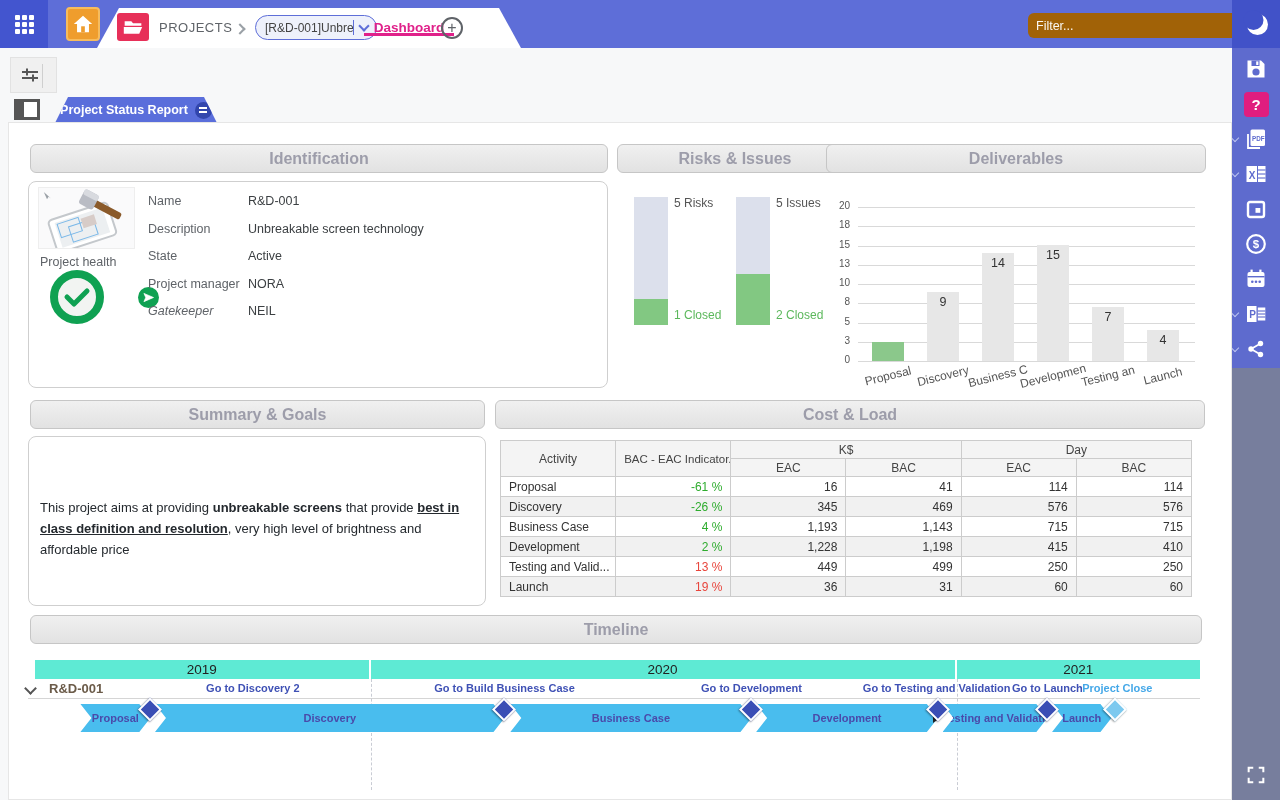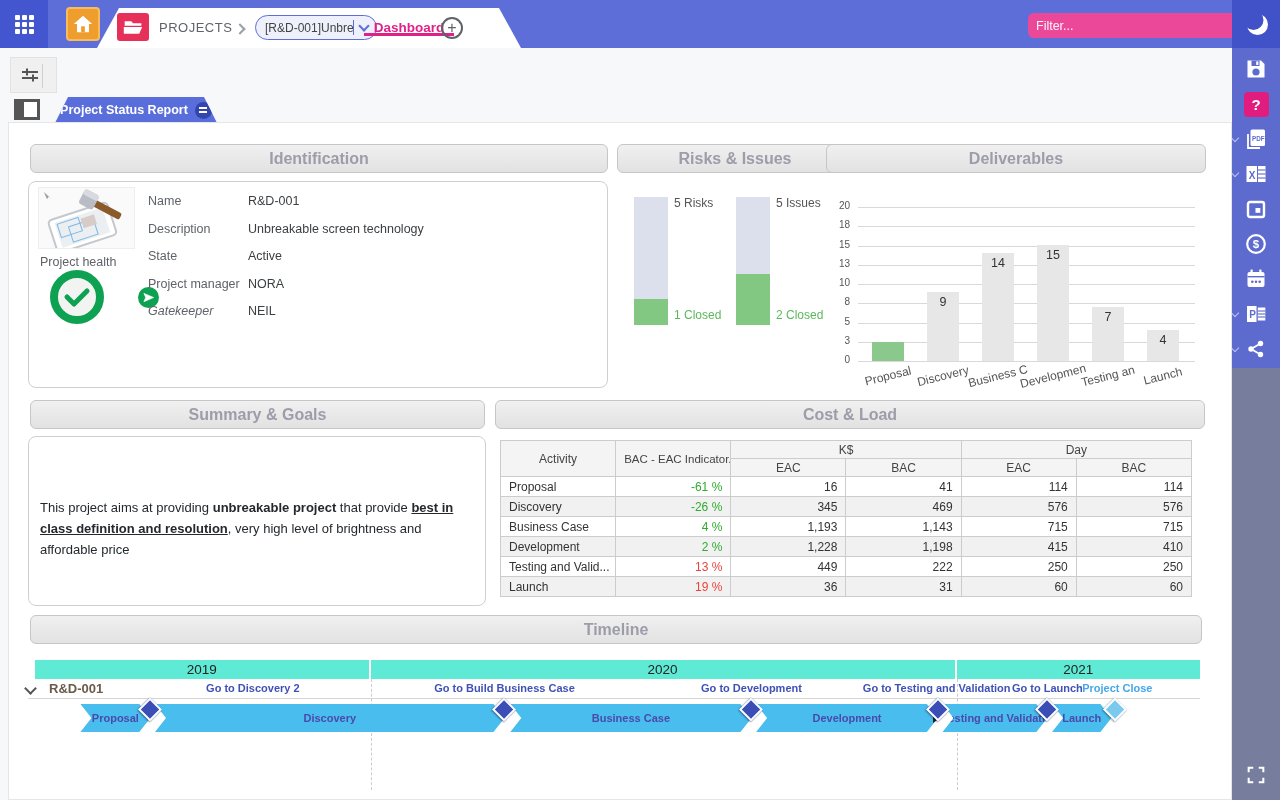--- a/index.html
+++ b/index.html
@@ -20,21 +20,21 @@
   .chev{display:inline-block;width:6px;height:6px;border-right:2px solid #9aa0a6;border-bottom:2px solid #9aa0a6;transform:rotate(-45deg);}
   .crumb-sep{position:absolute;left:139px;top:17px;}
   .selpill{position:absolute;left:158px;top:7px;width:122px;height:25px;border:1.5px solid #5e6ed8;border-radius:14px;background:#eef1fb;box-sizing:border-box;display:flex;align-items:center;cursor:pointer;}
   .selpill .txt{font-size:12px;color:#444;padding-left:9px;flex:1;white-space:nowrap;overflow:hidden;}
   .selpill .sep{width:1px;height:15px;background:#5e6ed8;margin-right:6px;}
   .selpill .dn{width:6px;height:6px;border-right:2px solid #5e6ed8;border-bottom:2px solid #5e6ed8;transform:rotate(45deg);margin-right:8px;margin-top:-3px;}
   .dashtab{position:absolute;left:262px;top:0;width:100px;height:28px;cursor:pointer;}
   .dashtab .lbl{position:absolute;left:50%;top:12px;transform:translateX(-50%);font-size:13.5px;font-weight:bold;color:#e0218a;white-space:nowrap;}
   .dashtab .ul{position:absolute;left:5px;right:5px;bottom:0;height:3px;background:#e0218a;}
   .plusbtn{position:absolute;left:344px;top:9px;width:22px;height:22px;border:2px solid #5f6368;border-radius:50%;box-sizing:border-box;color:#5f6368;font-size:16px;line-height:17px;text-align:center;cursor:pointer;}
-  .filter{position:absolute;left:1028px;top:13px;width:228px;height:25px;background:#ec4899;border:none;border-radius:6px;color:#fff;font-size:12.5px;padding:0 8px;box-sizing:border-box;font-family:inherit;}
+  .filter{position:absolute;left:1028px;top:13px;width:228px;height:25px;background:#a16207;border:none;border-radius:6px;color:#fff;font-size:12.5px;padding:0 8px;box-sizing:border-box;font-family:inherit;}
   .filter::placeholder{color:rgba(255,255,255,.95);}
   .logo{position:absolute;left:1232px;top:0;width:48px;height:48px;background:#4152c8;display:flex;align-items:center;justify-content:center;}
 
   
   .sidebar{position:absolute;left:1232px;top:48px;width:48px;height:752px;background:#777e9d;}
   .sidebar .upper{position:absolute;left:0;top:0;width:48px;height:320px;background:#5e6bce;display:flex;flex-direction:column;align-items:center;padding-top:8px;box-sizing:border-box;gap:9px;}
   .sic{position:relative;width:26px;height:26px;display:flex;align-items:center;justify-content:center;cursor:pointer;}
   .sic .exp{position:absolute;left:-11px;top:9px;width:5px;height:5px;border-right:1.5px solid #bcc4f0;border-bottom:1.5px solid #bcc4f0;transform:rotate(45deg);}
   .helpbox{width:25px;height:25px;background:#e01d7f;border-radius:4px;color:#fff;font-weight:bold;font-size:15px;display:flex;align-items:center;justify-content:center;}
   .fsbtn{position:absolute;left:13px;bottom:14px;width:22px;height:22px;cursor:pointer;}
@@ -374,21 +374,21 @@
       </div>
       <div class="xlab" style="left: 246px; top: 162px;">Testing an</div>
       <div class="dbar" style="left: 285px; height: 31px; background: rgb(231, 231, 231);">
         <div class="v">4</div>
       </div>
       <div class="xlab" style="left: 301px; top: 162px;">Launch</div>
     </div>
 
   <div class="phead" style="left:30px;top:400px;width:455px;">Summary &amp; Goals</div>
   <div class="pbox" style="left:28px;top:436px;width:458px;height:170px;"></div>
-  <div class="sumtext" id="sum-text"><span class="">This project aims at providing </span><span class="b">unbreakable project</span><span class=""> that provide </span><span class="bu">best in class definition and resolution</span><span class="">, very high level of brightness and affordable price</span></div>
+  <div class="sumtext" id="sum-text"><span class="">This project aims at providing </span><span class="b">unbreakable screens</span><span class=""> that provide </span><span class="bu">best in class definition and resolution</span><span class="">, very high level of brightness and affordable price</span></div>
 
   <div class="phead" style="left:495px;top:400px;width:710px;">Cost &amp; Load</div>
   <table class="cost" id="cost-table">
       <thead>
         <tr>
           <th rowspan="2">Activity</th>
           <th class="ind-h" rowspan="2">BAC - EAC Indicator..</th>
           <th colspan="2">K$</th>
           <th colspan="2">Day</th>
         </tr>
@@ -429,21 +429,21 @@
           <td class="good">2 %</td>
           <td>1,228</td>
           <td>1,198</td>
           <td>415</td>
           <td>410</td>
         </tr>
         <tr>
           <td class="act">Testing and Valid...</td>
           <td class="bad">13 %</td>
           <td>449</td>
-          <td>222</td>
+          <td>499</td>
           <td>250</td>
           <td>250</td>
         </tr>
         <tr class="alt">
           <td class="act">Launch</td>
           <td class="bad">19 %</td>
           <td>36</td>
           <td>31</td>
           <td>60</td>
           <td>60</td>

